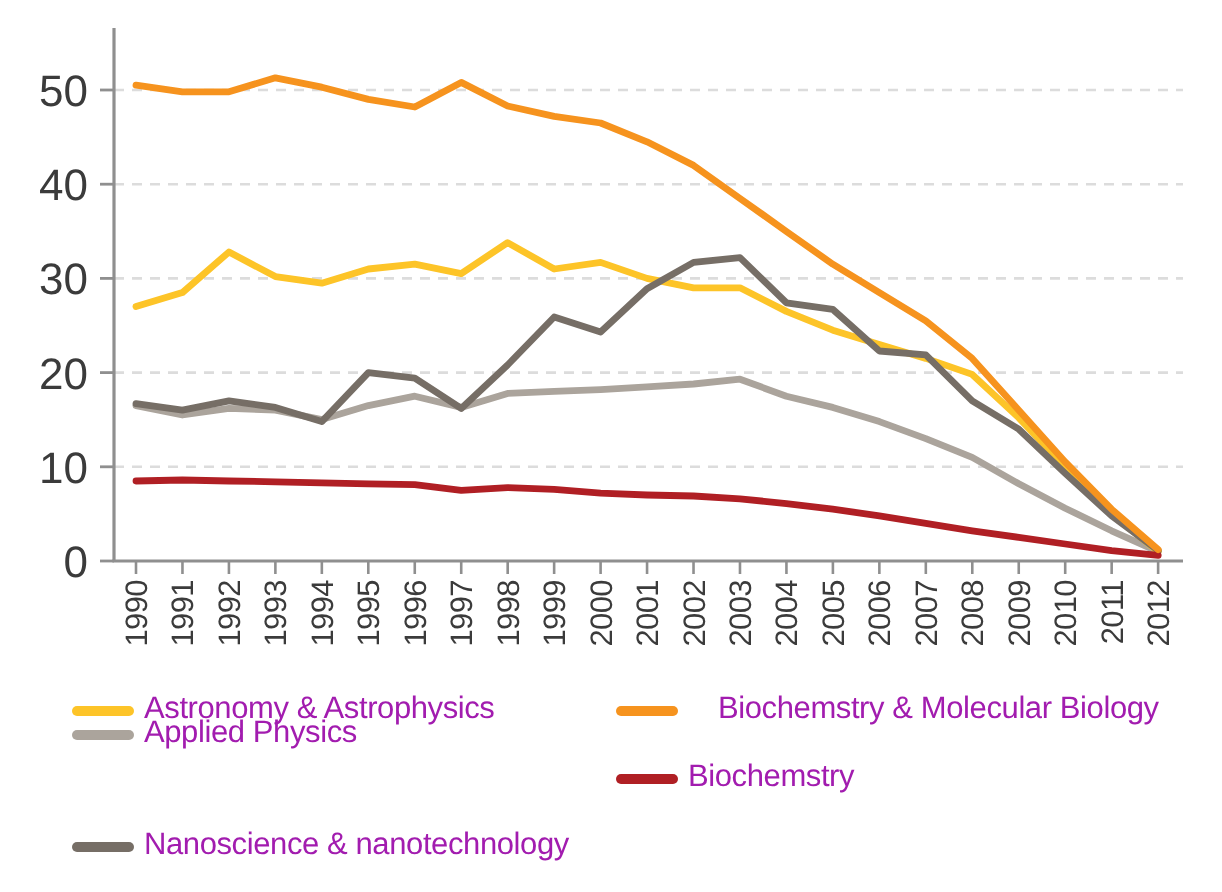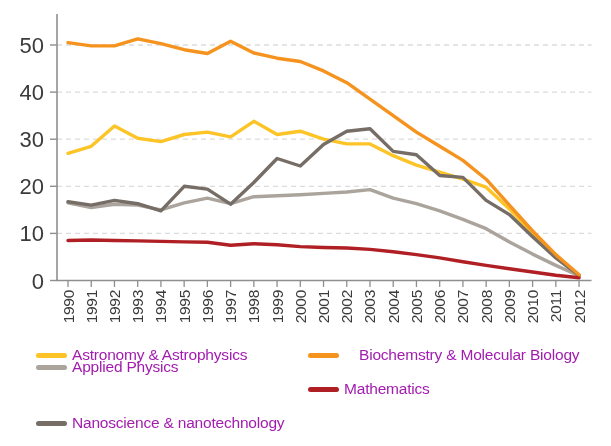--- a/index.html
+++ b/index.html
@@ -95,20 +95,20 @@
       <div class="legend-item" style="left: 308px; top: 346px; gap: 20px;">
         <span class="legend-swatch" style="background: rgb(246, 147, 30);"></span>
         <span class="legend-label">Biochemstry &amp; Molecular Biology</span>
       </div>
       <div class="legend-item" style="left: 36px; top: 358px;">
         <span class="legend-swatch" style="background: rgb(171, 164, 156);"></span>
         <span class="legend-label">Applied Physics</span>
       </div>
       <div class="legend-item" style="left: 308px; top: 380px;">
         <span class="legend-swatch" style="background: rgb(176, 31, 36);"></span>
-        <span class="legend-label">Mathematics</span>
+        <span class="legend-label">Biochemstry</span>
       </div>
       <div class="legend-item" style="left: 36px; top: 414px; justify-content: flex-end;">
         <span class="legend-swatch" style="background: rgb(118, 110, 102);"></span>
         <span class="legend-label">Nanoscience &amp; nanotechnology</span>
       </div>
     </div>
 </div>
 
 </body></html>

